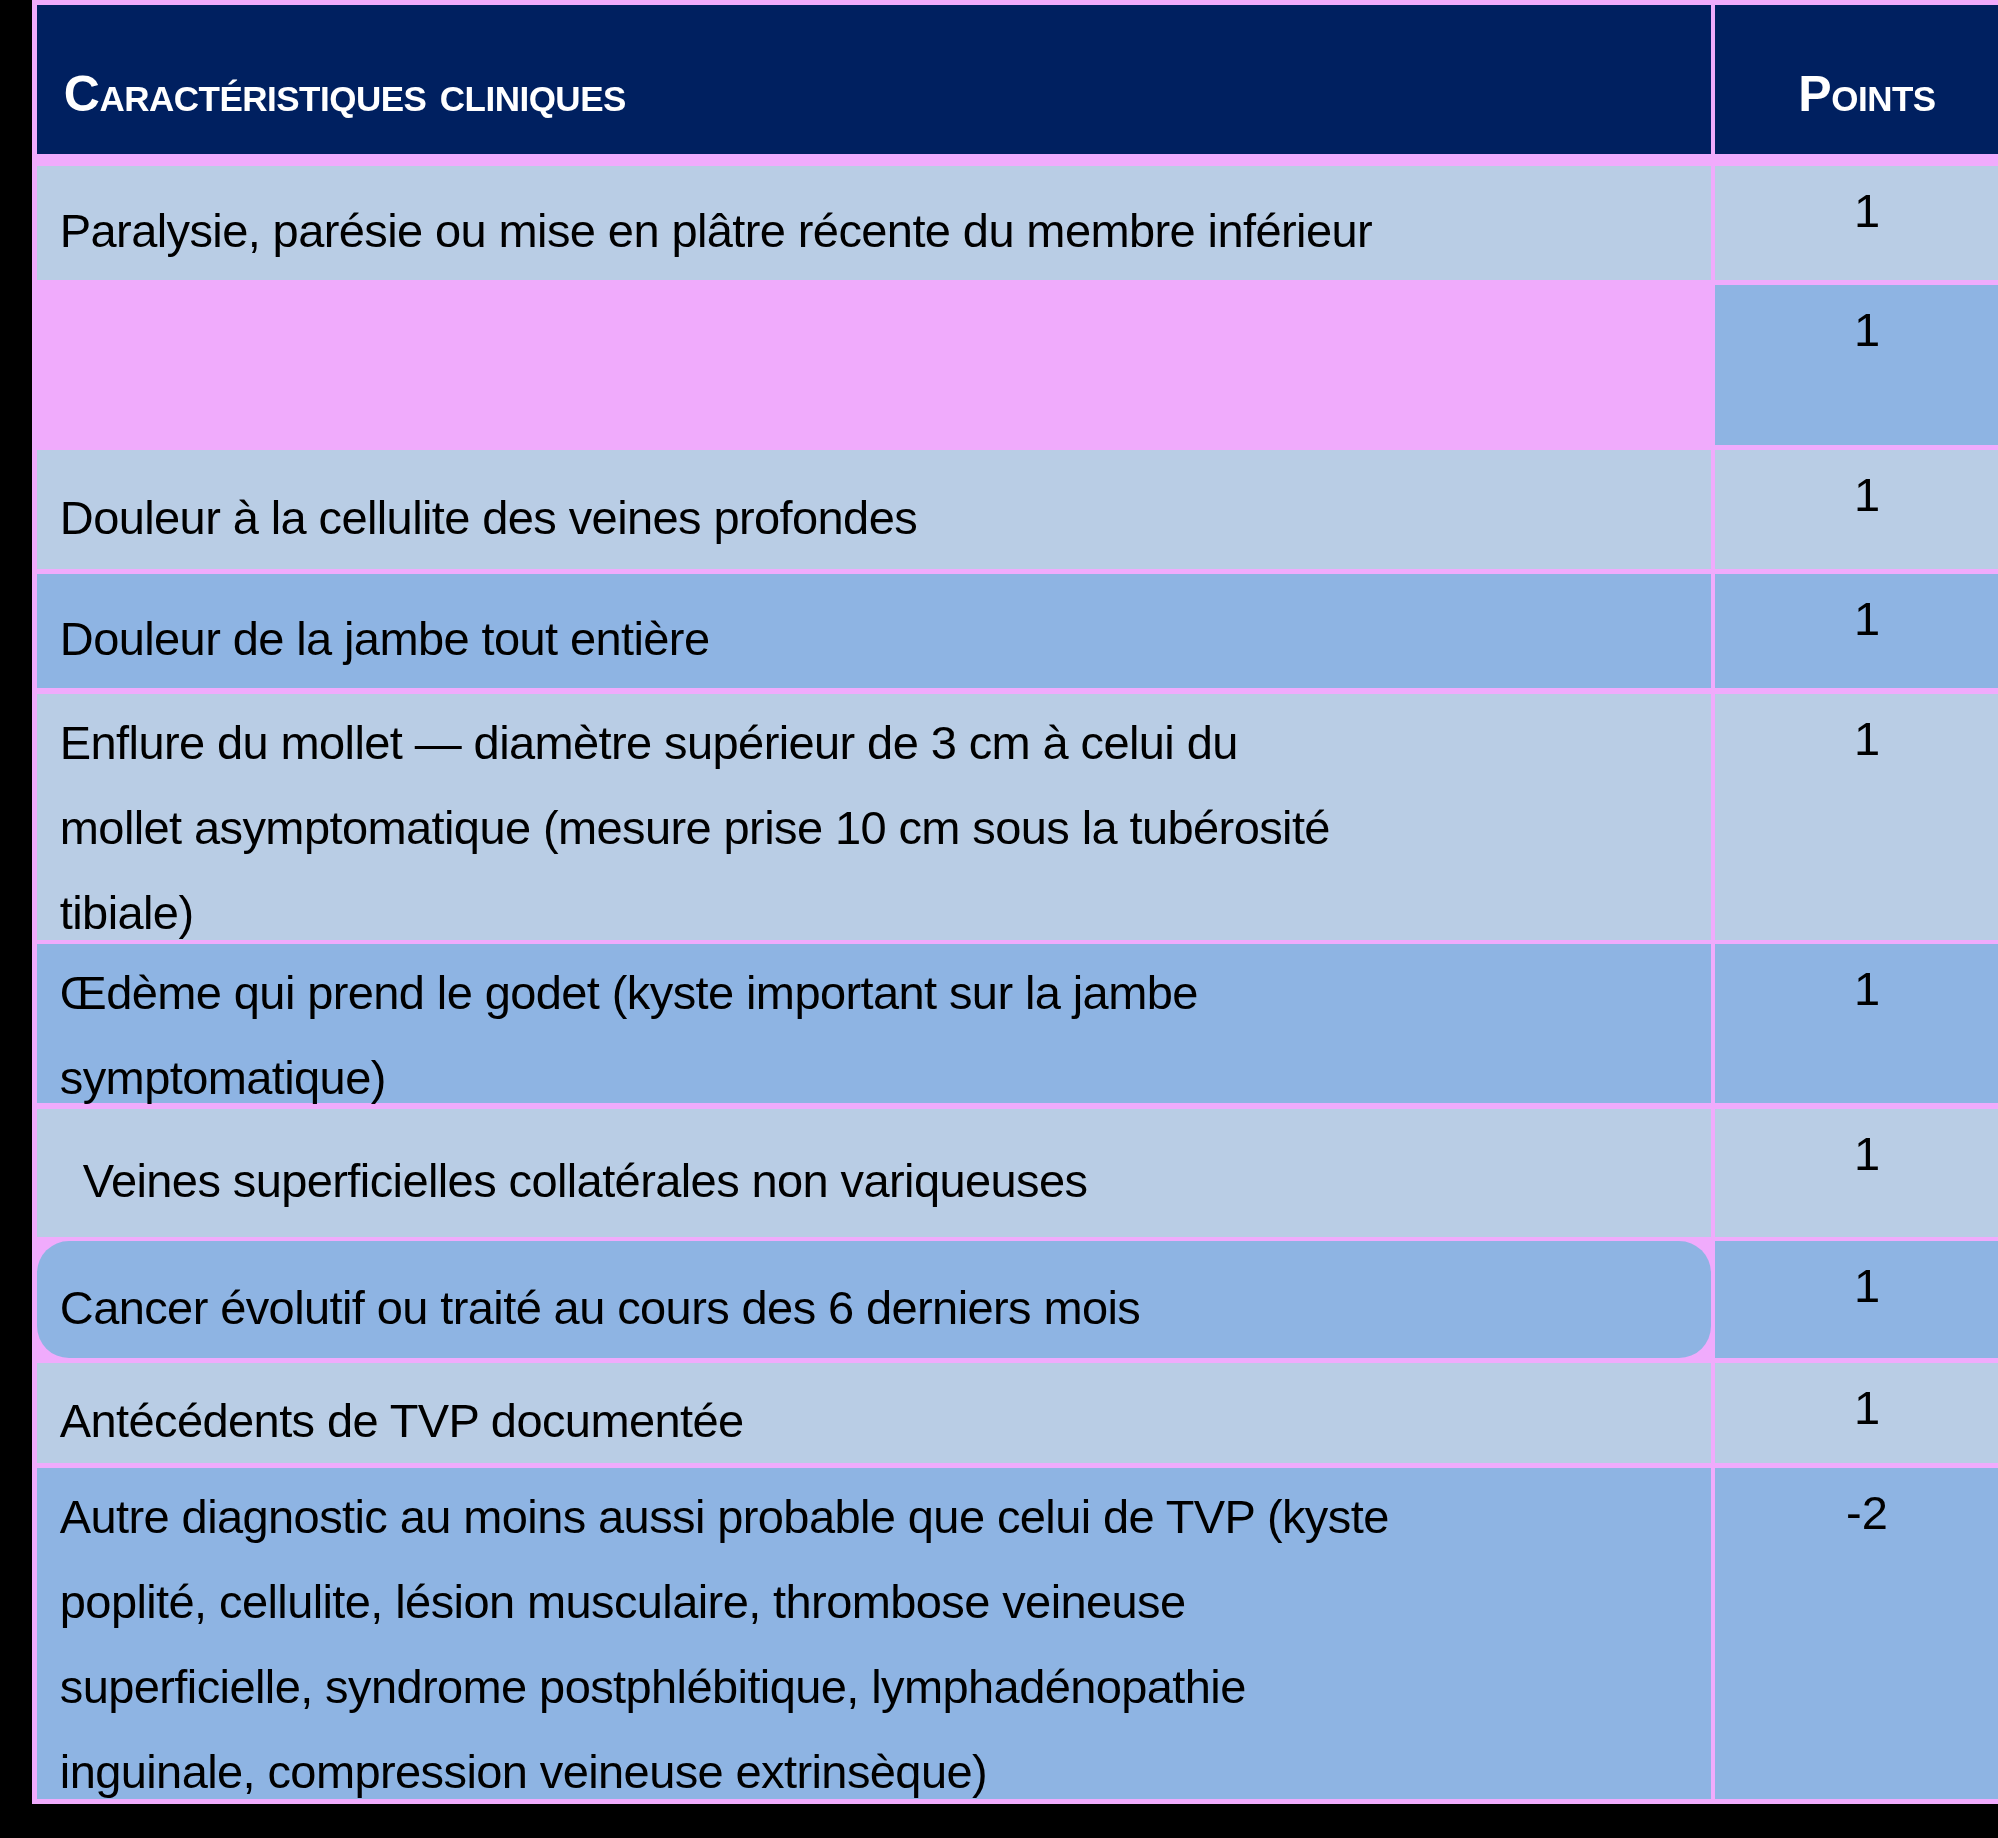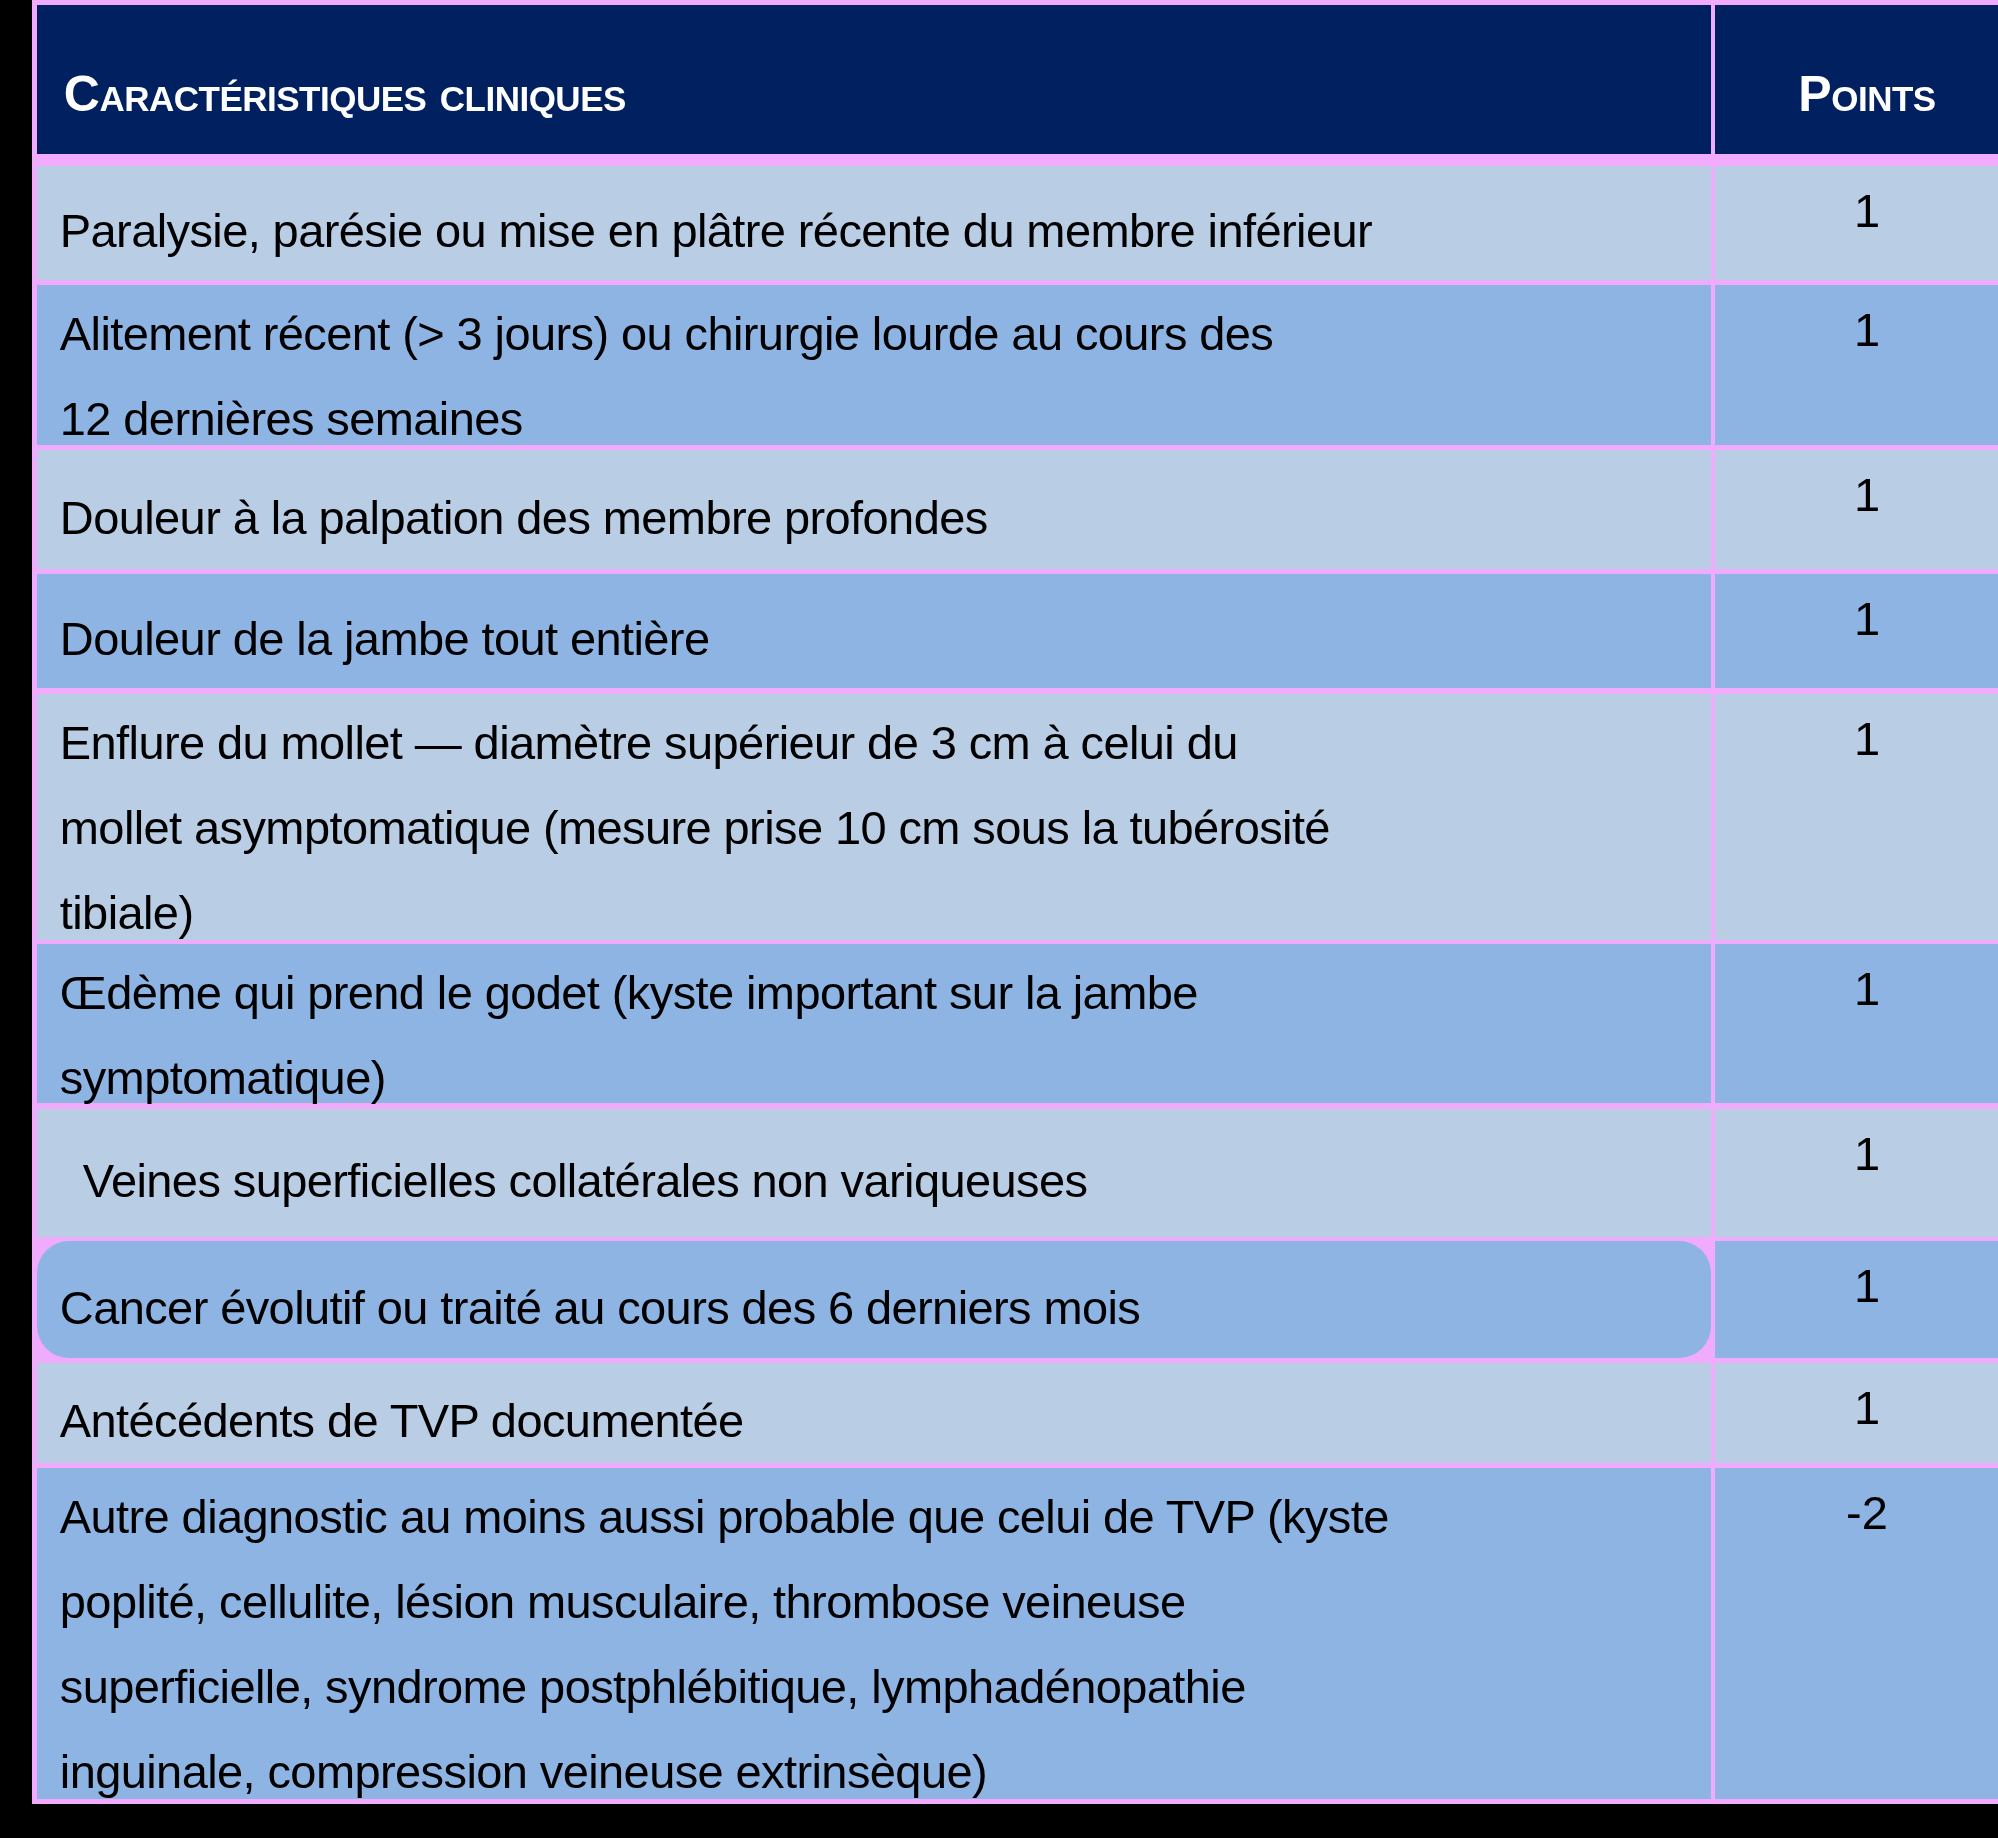--- a/index.html
+++ b/index.html
@@ -67,30 +67,26 @@
     <span>Points</span>
   </div>
 
   <div class="cell crit single light" style="left:4.8px; top:166px; width:1674px; height:114px;">
     <span class="txt">Paralysie, parésie ou mise en plâtre récente du membre inférieur</span>
   </div>
   <div class="cell pts light" style="left:1683px; top:166px; width:304px; height:114px;">
     <span class="txt">1</span>
   </div>
 
-  <div class="cell crit dark" style="left:4.8px; top:285px; width:1674px; height:160px;">
-    <span class="txt">Alitement récent (&gt; 3 jours) ou chirurgie lourde au cours des
-12 dernières semaines</span>
-  </div>
   <div class="cell pts dark" style="left:1683px; top:285px; width:304px; height:160px;">
     <span class="txt">1</span>
   </div>
 
   <div class="cell crit single light" style="left:4.8px; top:450px; width:1674px; height:119px;">
-    <span class="txt">Douleur à la palpation des membre profondes</span>
+    <span class="txt">Douleur à la cellulite des veines profondes</span>
   </div>
   <div class="cell pts light" style="left:1683px; top:450px; width:304px; height:119px;">
     <span class="txt">1</span>
   </div>
 
   <div class="cell crit single dark" style="left:4.8px; top:574px; width:1674px; height:114px;">
     <span class="txt">Douleur de la jambe tout entière</span>
   </div>
   <div class="cell pts dark" style="left:1683px; top:574px; width:304px; height:114px;">
     <span class="txt">1</span>

